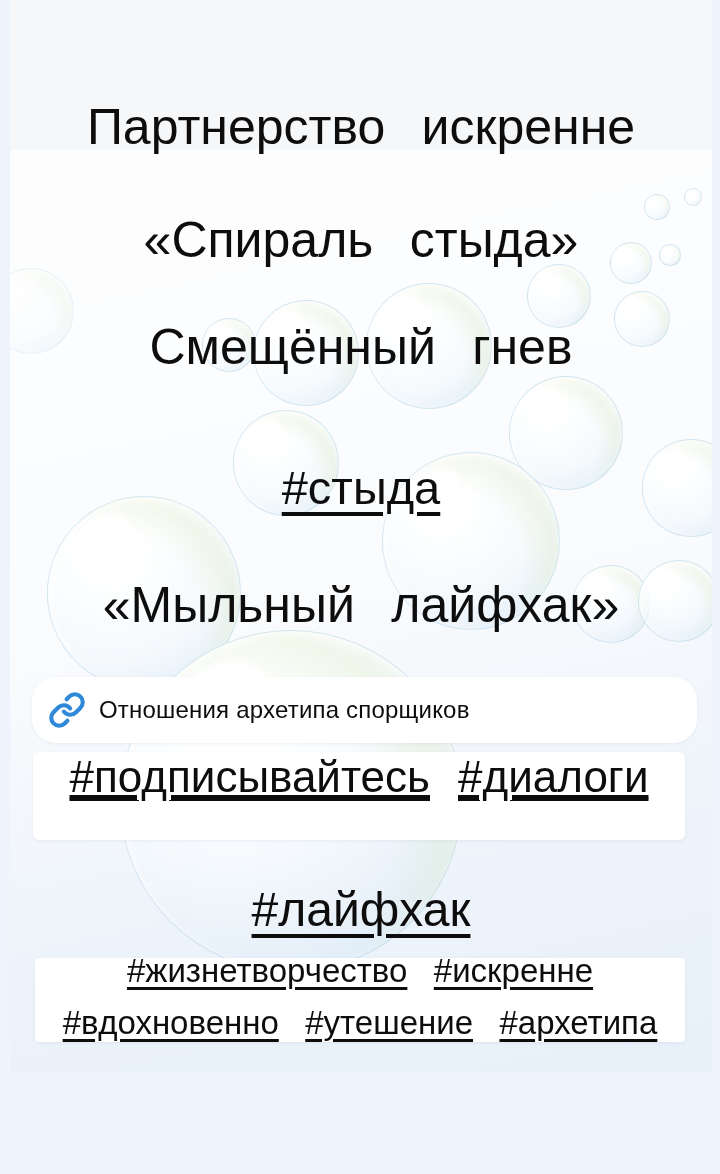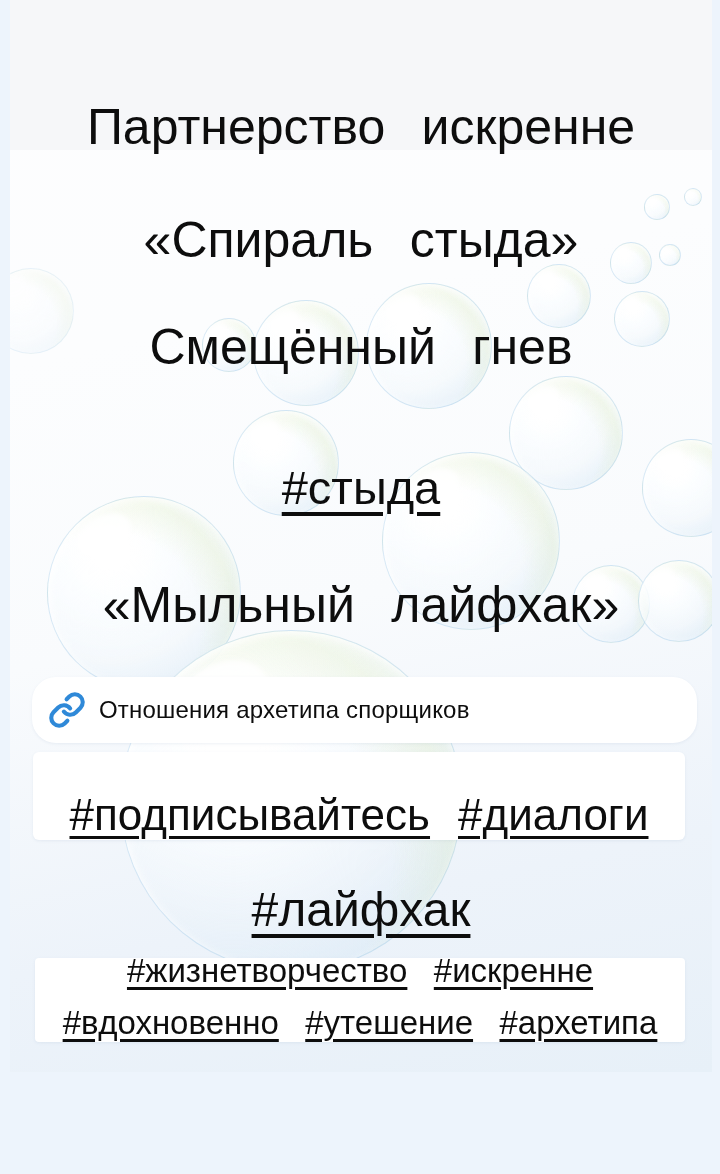--- a/index.html
+++ b/index.html
@@ -48,21 +48,21 @@
     box-shadow:0 1px 3px rgba(120,150,180,0.12);
   }
   .link-pill{
     left:22px;top:677px;width:665px;height:66px;border-radius:24px;
     display:flex;align-items:center;padding-left:16px;box-sizing:border-box;
   }
   .link-pill svg{flex:0 0 auto;margin-right:13px;}
   .link-label{font-size:24px;letter-spacing:0.2px;white-space:nowrap;}
   .tags-card{
     left:23px;top:752px;width:652px;height:88px;border-radius:6px;
-    display:flex;align-items:flex-end;justify-content:center;
+    display:flex;align-items:flex-start;justify-content:center;text-decoration:underline;
   }
   .tags-card span{font-size:44px;margin:0 14px;}
   .footer-card{
     left:25px;top:958px;width:650px;height:84px;border-radius:4px;
     display:flex;flex-direction:column;align-items:center;justify-content:center;
   }
   .footer-line{line-height:46px;text-align:center;white-space:nowrap;}
   .footer-line span{font-size:33px;margin:0 11px;text-decoration:underline;text-underline-offset:5px;text-decoration-thickness:2.5px;}
 </style>
 </head>

